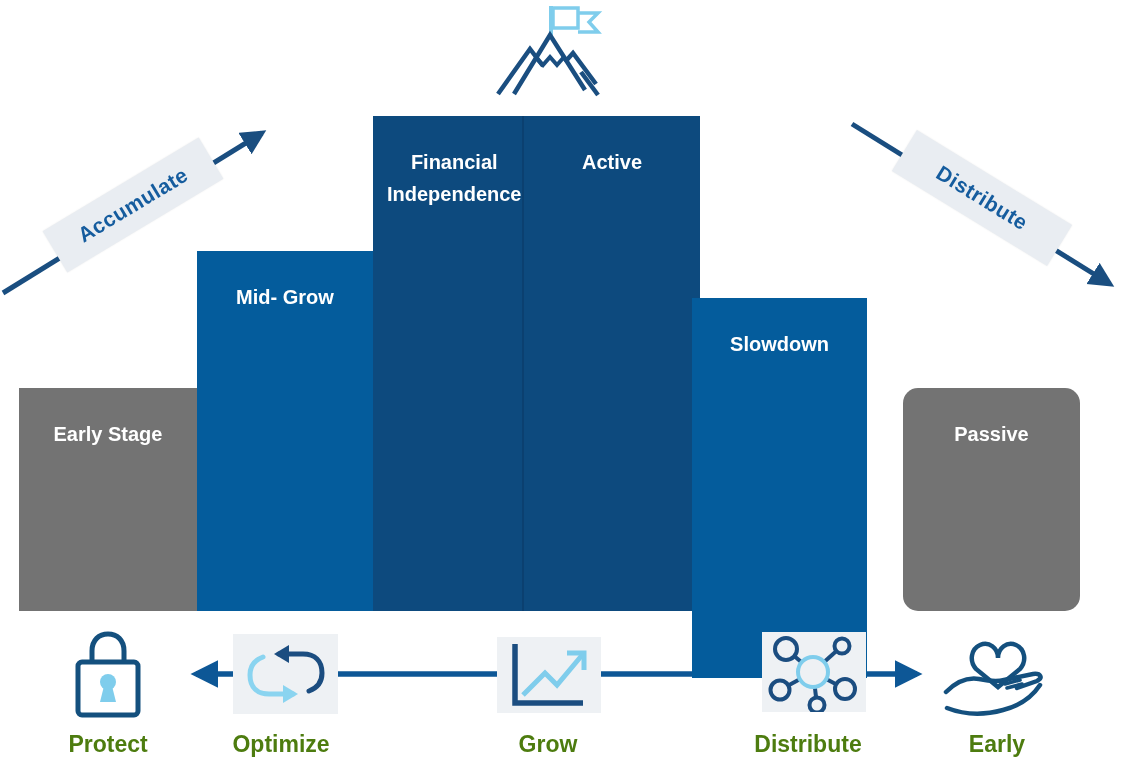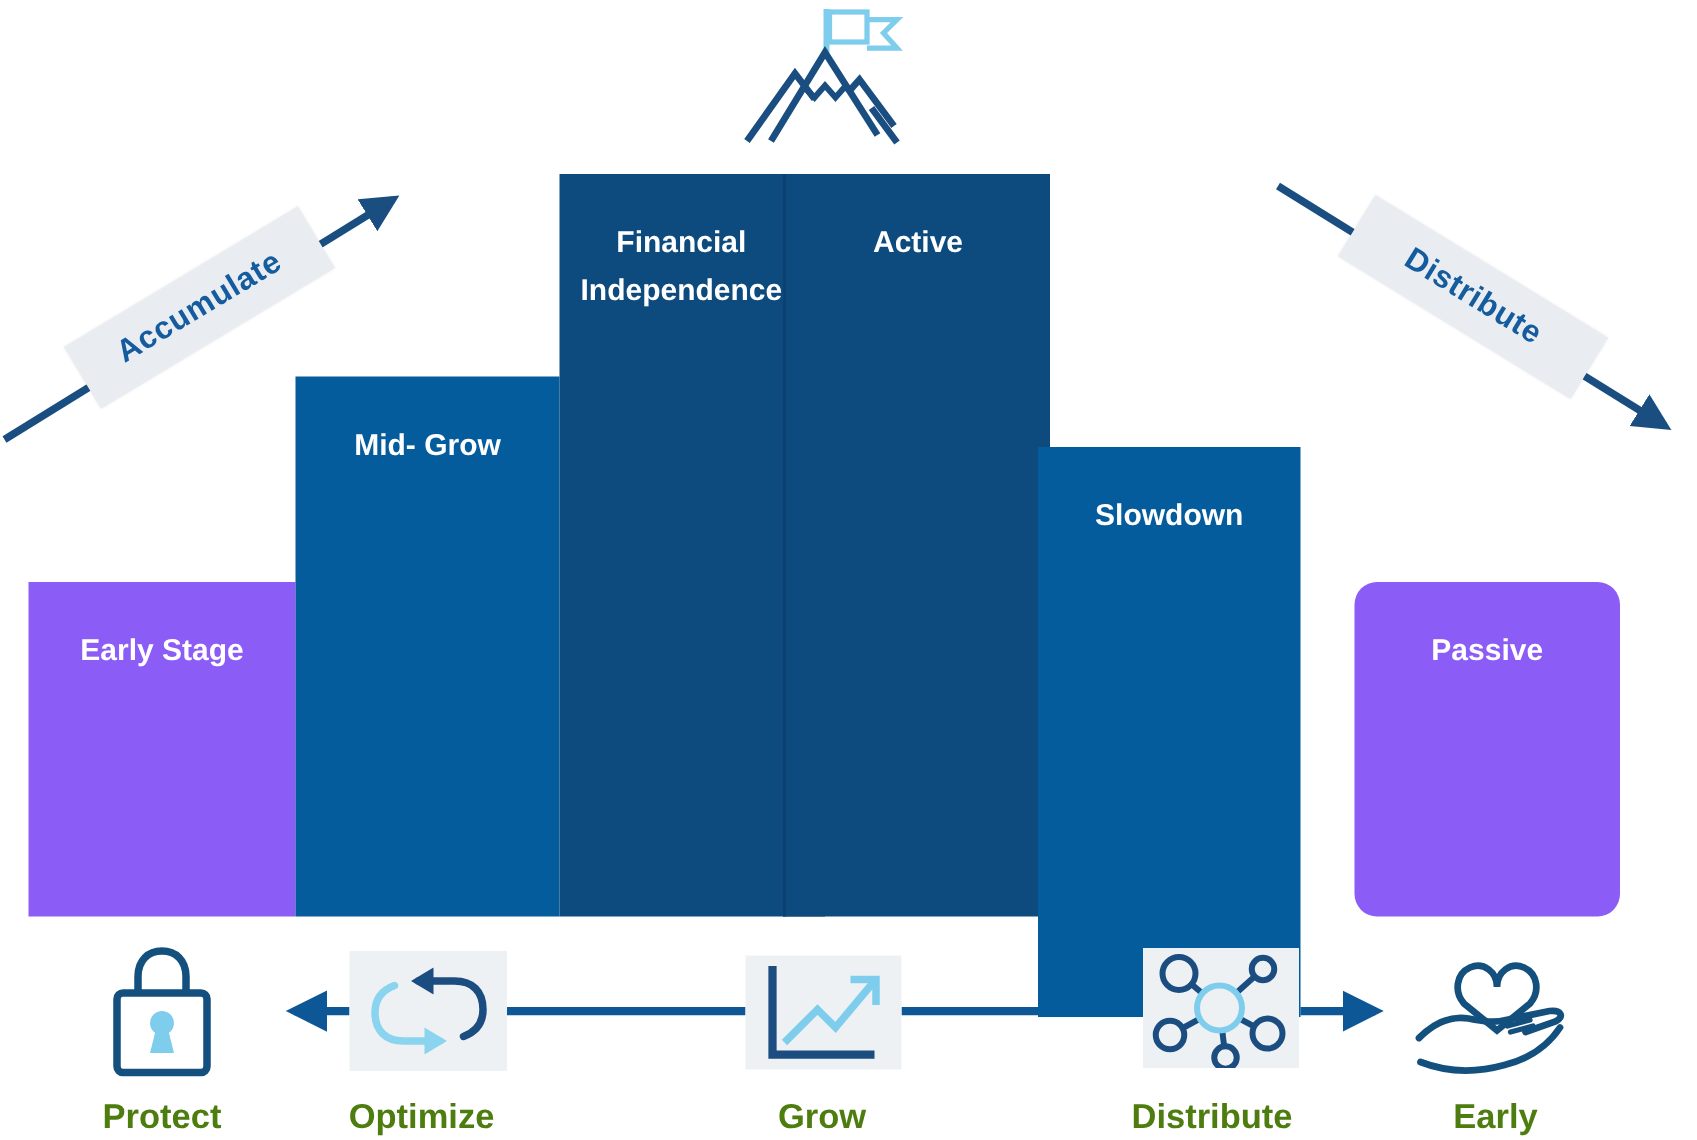--- a/index.html
+++ b/index.html
@@ -5,21 +5,21 @@
   html,body{margin:0;padding:0;}
   body{
     width:1131px;height:760px;position:relative;overflow:hidden;
     background:#ffffff;
     font-family:"Liberation Sans", sans-serif;
   }
   .abs{position:absolute;}
   
   .block{position:absolute;text-align:center;box-sizing:border-box;padding-top:30px;}
   .block .blabel{color:#ffffff;font-weight:bold;font-size:20px;line-height:1.6;display:inline-block;}
-  .block-light{background:#8b5cf6;}
+  .block-light{background:#737373;}
   .block-mid{background:#045c9c;}
   .block-dark{background:#0d4a7e;}
   #block-active{border-left:2px solid #0b4070;}
   #block-fi{padding-left:14px;padding-right:31px;}
   
   .flow-label{
     position:absolute;background:#e9edf2;display:flex;align-items:center;justify-content:center;
     width:182px;height:48px;box-shadow:0 0 2px rgba(0,0,0,0.08);
   }
   .flow-label span{color:#155c9e;font-weight:bold;font-size:21px;letter-spacing:.5px;}

